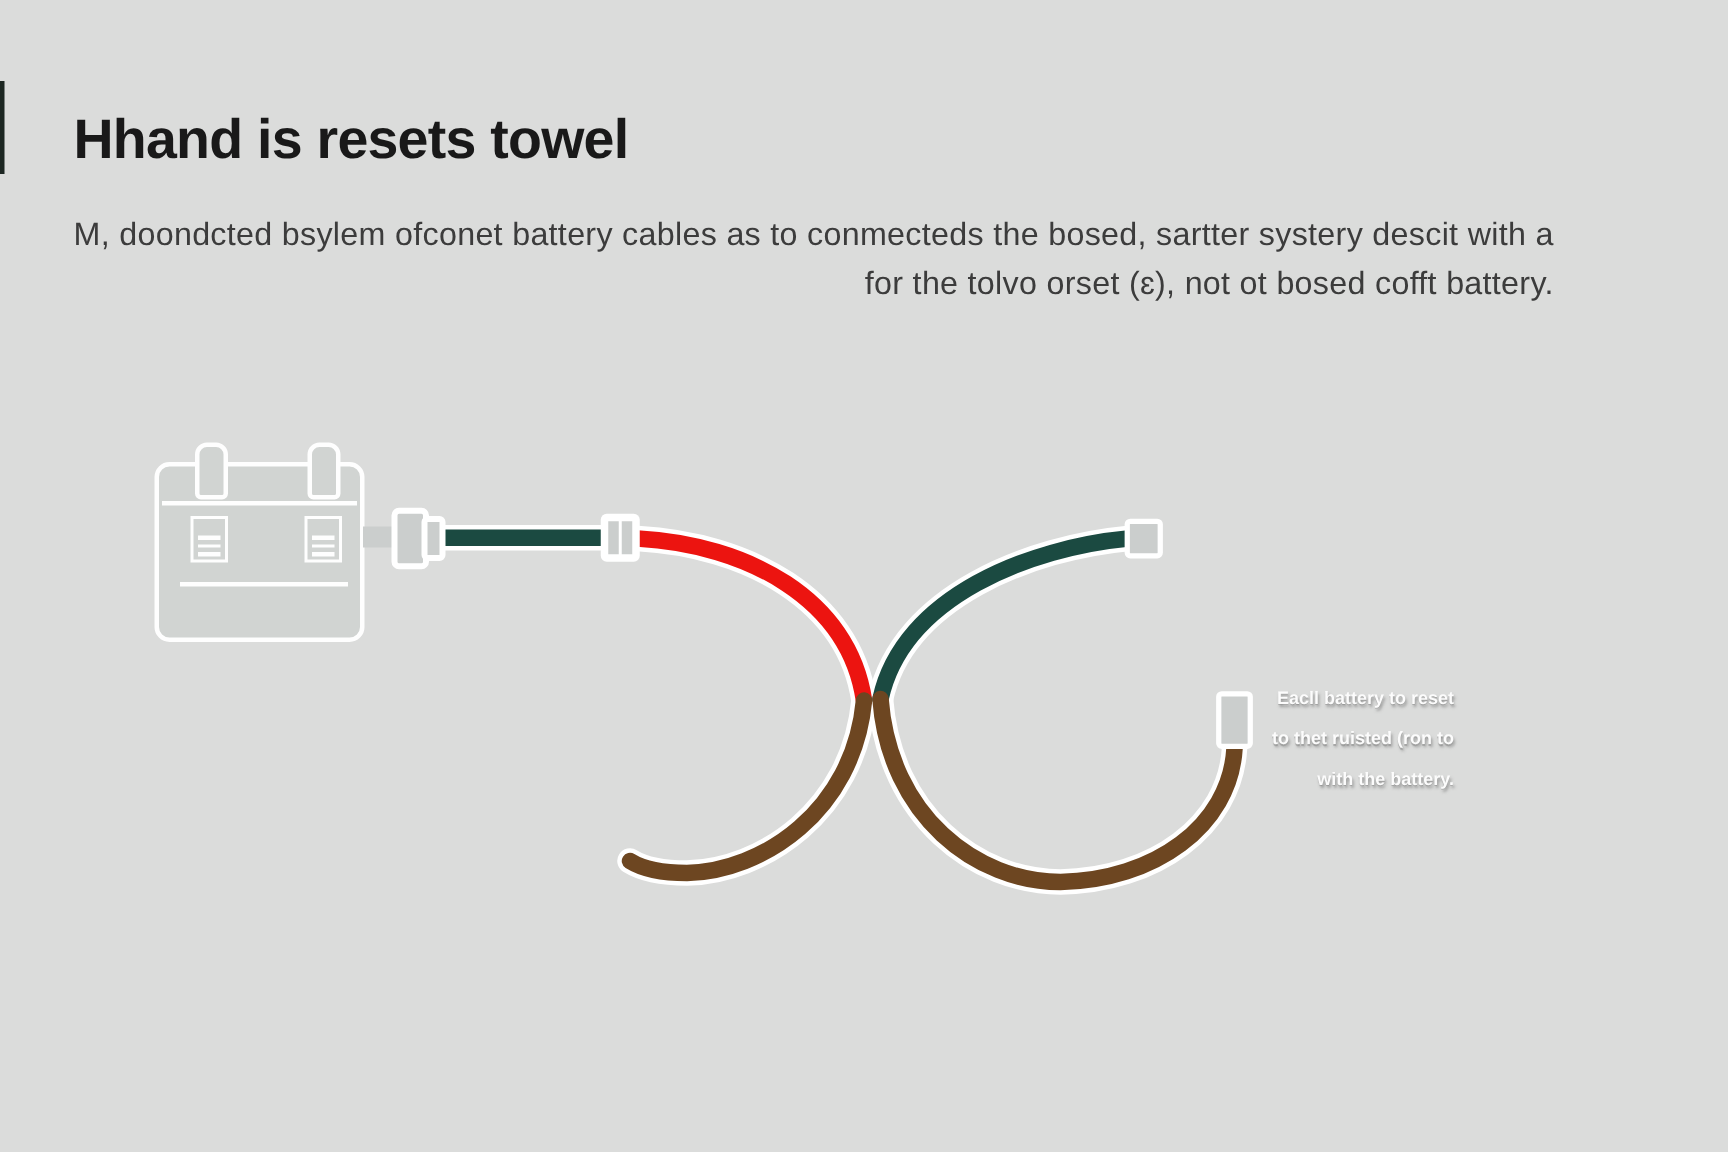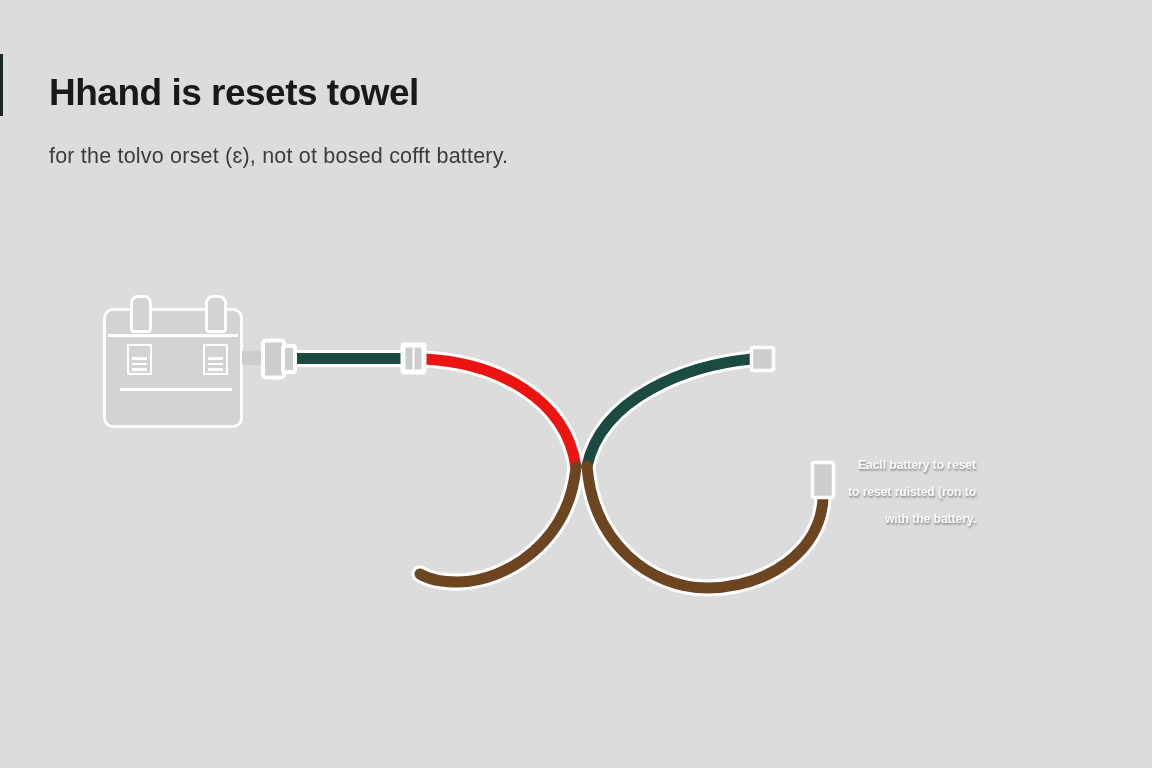--- a/index.html
+++ b/index.html
@@ -70,20 +70,21 @@
 </head>
 <body>
 
 <div class="page">
 
   <div class="edge-mark"></div>
 
   <div class="title">Hhand is resets towel</div>
 
   <div class="subtitle">
+    <div>M, doondcted bsylem ofconet battery cables as to conmecteds the bosed, sartter systery descit with a</div>
     <div>for the tolvo orset (ɛ), not ot bosed cofft battery.</div>
   </div>
 
   <div class="battery">
     <div class="term-base" style="left:16px;top:5px;"></div>
     <div class="term-base" style="left:91px;top:5px;"></div>
     <div class="battery-body">
       <div class="battery-top-line"></div>
       <div class="cell-label" style="left:21px;top:33px;">
         <div class="box-line" style="top:11px;"></div>
@@ -127,17 +128,17 @@
       <rect class="conn-fill" x="414.5" y="347.5" width="7" height="22"></rect>
     </g>
 
     <rect class="conn-fill conn-outline" x="751.5" y="347.5" width="22" height="23" rx="2" stroke-width="3.5"></rect>
 
     <rect class="conn-fill conn-outline" x="812.5" y="462.5" width="21" height="35" rx="2" stroke-width="3.5"></rect>
   </svg>
 
   <div class="annotation">
     <div>Eacll battery to reset</div>
-    <div>to reset ruisted (ron to</div>
+    <div>to thet ruisted (ron to</div>
     <div>with the battery.</div>
   </div>
 
 </div>
 
 </body></html>

